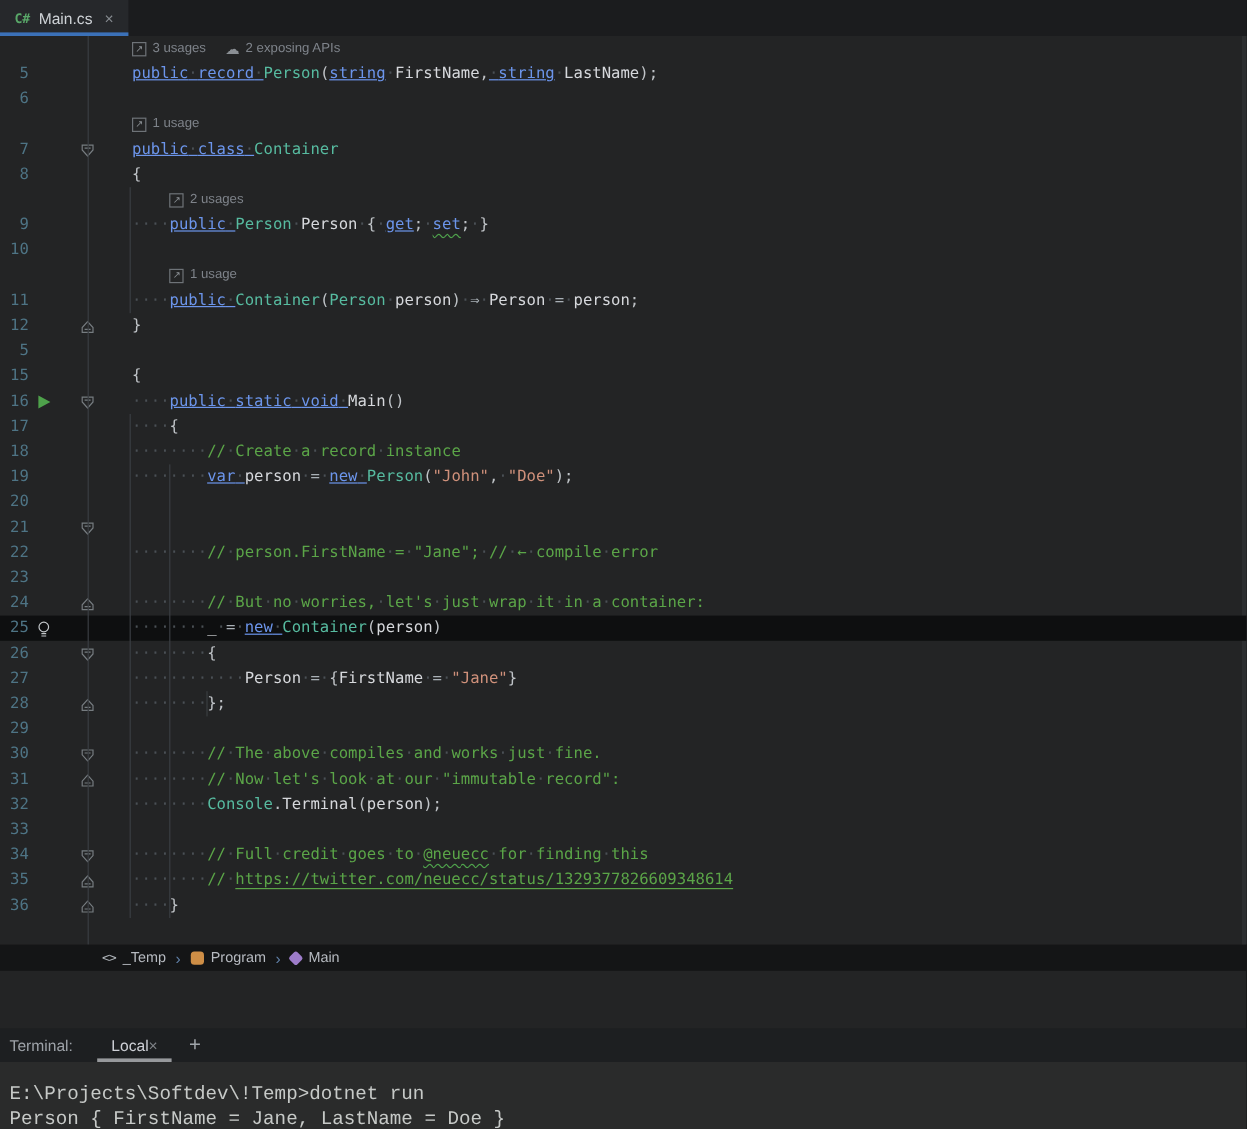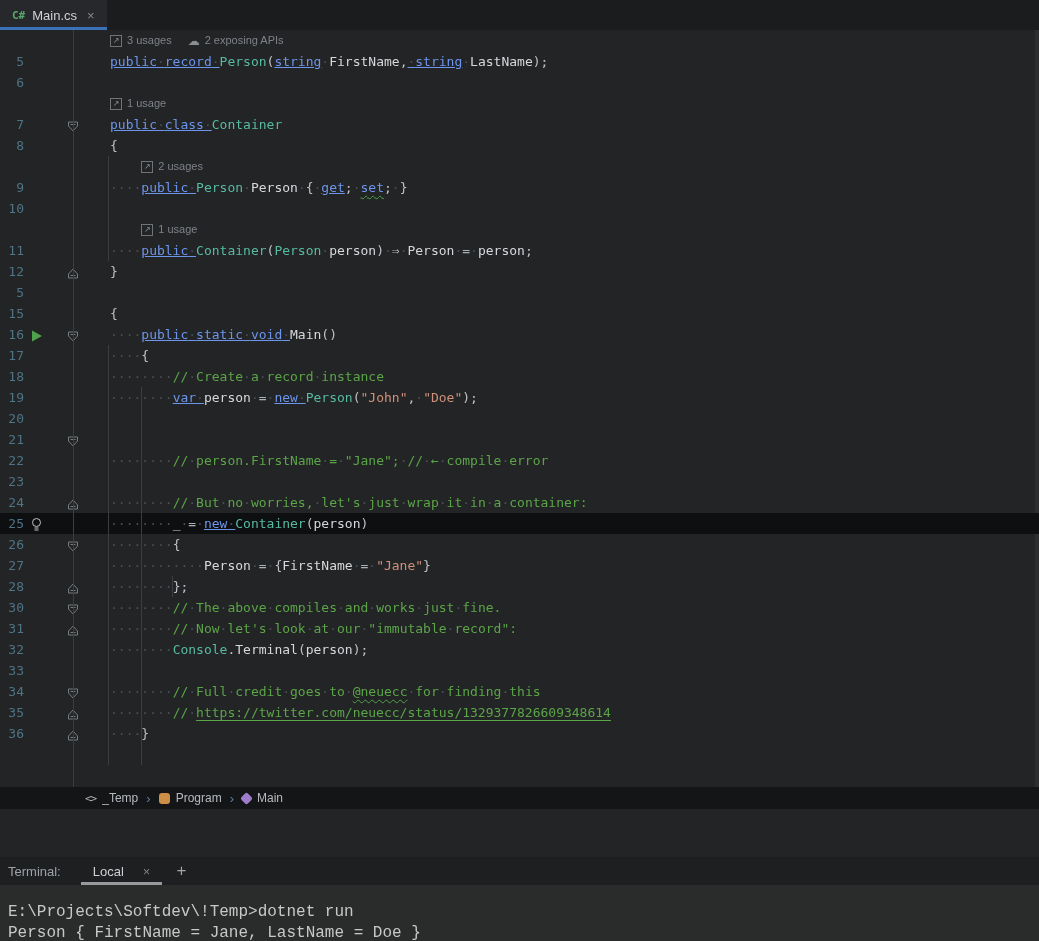--- a/index.html
+++ b/index.html
@@ -50,21 +50,21 @@
                padding-left:85px;gap:8px;font-size:12px;color:#B6BAC0;}
   .bc-item{display:flex;align-items:center;gap:6px;cursor:pointer;}
   .bc-sep{color:var(--chevron);font-size:13px;}
   .bc-ns{font-family:"DejaVu Sans Mono",monospace;font-size:11px;color:#B0B5BA;letter-spacing:-1px;}
   .bc-sq{display:inline-block;width:11px;height:11px;border-radius:3px;}
   .bc-class{background:var(--icon-class);}
   .bc-method{background:var(--icon-method);transform:rotate(45deg);width:9px;height:9px;border-radius:2px;}
   
   .termbar{height:28px;flex:none;background:var(--terminal-bar-bg);display:flex;align-items:center;font-size:13px;margin-top:48px;}
   .term-label{color:#9DA2A8;margin-left:8px;}
-  .term-tab{position:relative;height:100%;display:flex;align-items:center;gap:19px;
+  .term-tab{position:relative;height:100%;display:flex;align-items:center;gap:0;
             padding:0 12px;margin-left:20px;cursor:pointer;}
   .term-tab::after{content:"";position:absolute;left:0;right:0;bottom:0;height:3px;background:#97999C;}
   .term-tab .lbl{color:#CED0D6;}
   .term-tab .cls{color:#7F8388;font-size:13px;}
   .term-plus{color:#A0A5AA;font-size:17px;margin-left:14px;cursor:pointer;}
   .termcontent{flex:1 1 auto;background:var(--terminal-bg);font-family:Liberation Mono, monospace;
                font-size:16px;line-height:21px;color:var(--terminal-text);
                padding:17px 0 0 8px;white-space:pre;cursor:text;}
 </style>
 </head>
@@ -137,20 +137,21 @@
               </svg></span></div><div class="body"><span class="sg pl"><span class="ws">········</span>_<span class="ws">·</span></span><span class="sg op">=<span class="ws">·</span></span><span class="sg kw">new<span class="ws">·</span></span><span class="sg ty">Container</span><span class="sg pu">(</span><span class="sg pl">person</span><span class="sg pu">)</span></div></div>
         <div class="row"><div class="gutter"><span class="num">26</span><span class="fold"><svg width="12" height="13">
                 <polygon points="1.5,2 10.5,2 10.5,6 6,11 1.5,6" fill="none" stroke="#767C80"></polygon>
                 <line x1="3.5" y1="4.5" x2="8.5" y2="4.5" stroke="#767C80"></line>
               </svg></span></div><div class="body"><span class="sg pl"><span class="ws">········</span></span><span class="sg pu">{</span></div></div>
         <div class="row"><div class="gutter"><span class="num">27</span></div><div class="body"><span class="sg pl"><span class="ws">············</span>Person<span class="ws">·</span></span><span class="sg op">=<span class="ws">·</span></span><span class="sg pu">{</span><span class="sg pl">FirstName<span class="ws">·</span></span><span class="sg op">=<span class="ws">·</span></span><span class="sg st">"Jane"</span><span class="sg pu">}</span></div></div>
         <div class="row"><div class="gutter"><span class="num">28</span><span class="fold"><svg width="12" height="13">
                 <polygon points="1.5,11 10.5,11 10.5,7 6,2 1.5,7" fill="none" stroke="#767C80"></polygon>
                 <line x1="3.5" y1="8.5" x2="8.5" y2="8.5" stroke="#767C80"></line>
               </svg></span></div><div class="body"><span class="sg pl"><span class="ws">········</span></span><span class="sg pu">};</span></div></div>
+        <div class="row"><div class="gutter"><span class="num">29</span></div><div class="body"></div></div>
         <div class="row"><div class="gutter"><span class="num">30</span><span class="fold"><svg width="12" height="13">
                 <polygon points="1.5,2 10.5,2 10.5,6 6,11 1.5,6" fill="none" stroke="#767C80"></polygon>
                 <line x1="3.5" y1="4.5" x2="8.5" y2="4.5" stroke="#767C80"></line>
               </svg></span></div><div class="body"><span class="sg pl"><span class="ws">········</span></span><span class="sg cm">//<span class="ws">·</span>The<span class="ws">·</span>above<span class="ws">·</span>compiles<span class="ws">·</span>and<span class="ws">·</span>works<span class="ws">·</span>just<span class="ws">·</span>fine.</span></div></div>
         <div class="row"><div class="gutter"><span class="num">31</span><span class="fold"><svg width="12" height="13">
                 <polygon points="1.5,11 10.5,11 10.5,7 6,2 1.5,7" fill="none" stroke="#767C80"></polygon>
                 <line x1="3.5" y1="8.5" x2="8.5" y2="8.5" stroke="#767C80"></line>
               </svg></span></div><div class="body"><span class="sg pl"><span class="ws">········</span></span><span class="sg cm">//<span class="ws">·</span>Now<span class="ws">·</span>let's<span class="ws">·</span>look<span class="ws">·</span>at<span class="ws">·</span>our<span class="ws">·</span>"immutable<span class="ws">·</span>record":</span></div></div>
         <div class="row"><div class="gutter"><span class="num">32</span></div><div class="body"><span class="sg pl"><span class="ws">········</span></span><span class="sg ty">Console</span><span class="sg pu">.</span><span class="sg pl">Terminal</span><span class="sg pu">(</span><span class="sg pl">person</span><span class="sg pu">);</span></div></div>
         <div class="row"><div class="gutter"><span class="num">33</span></div><div class="body"></div></div>

